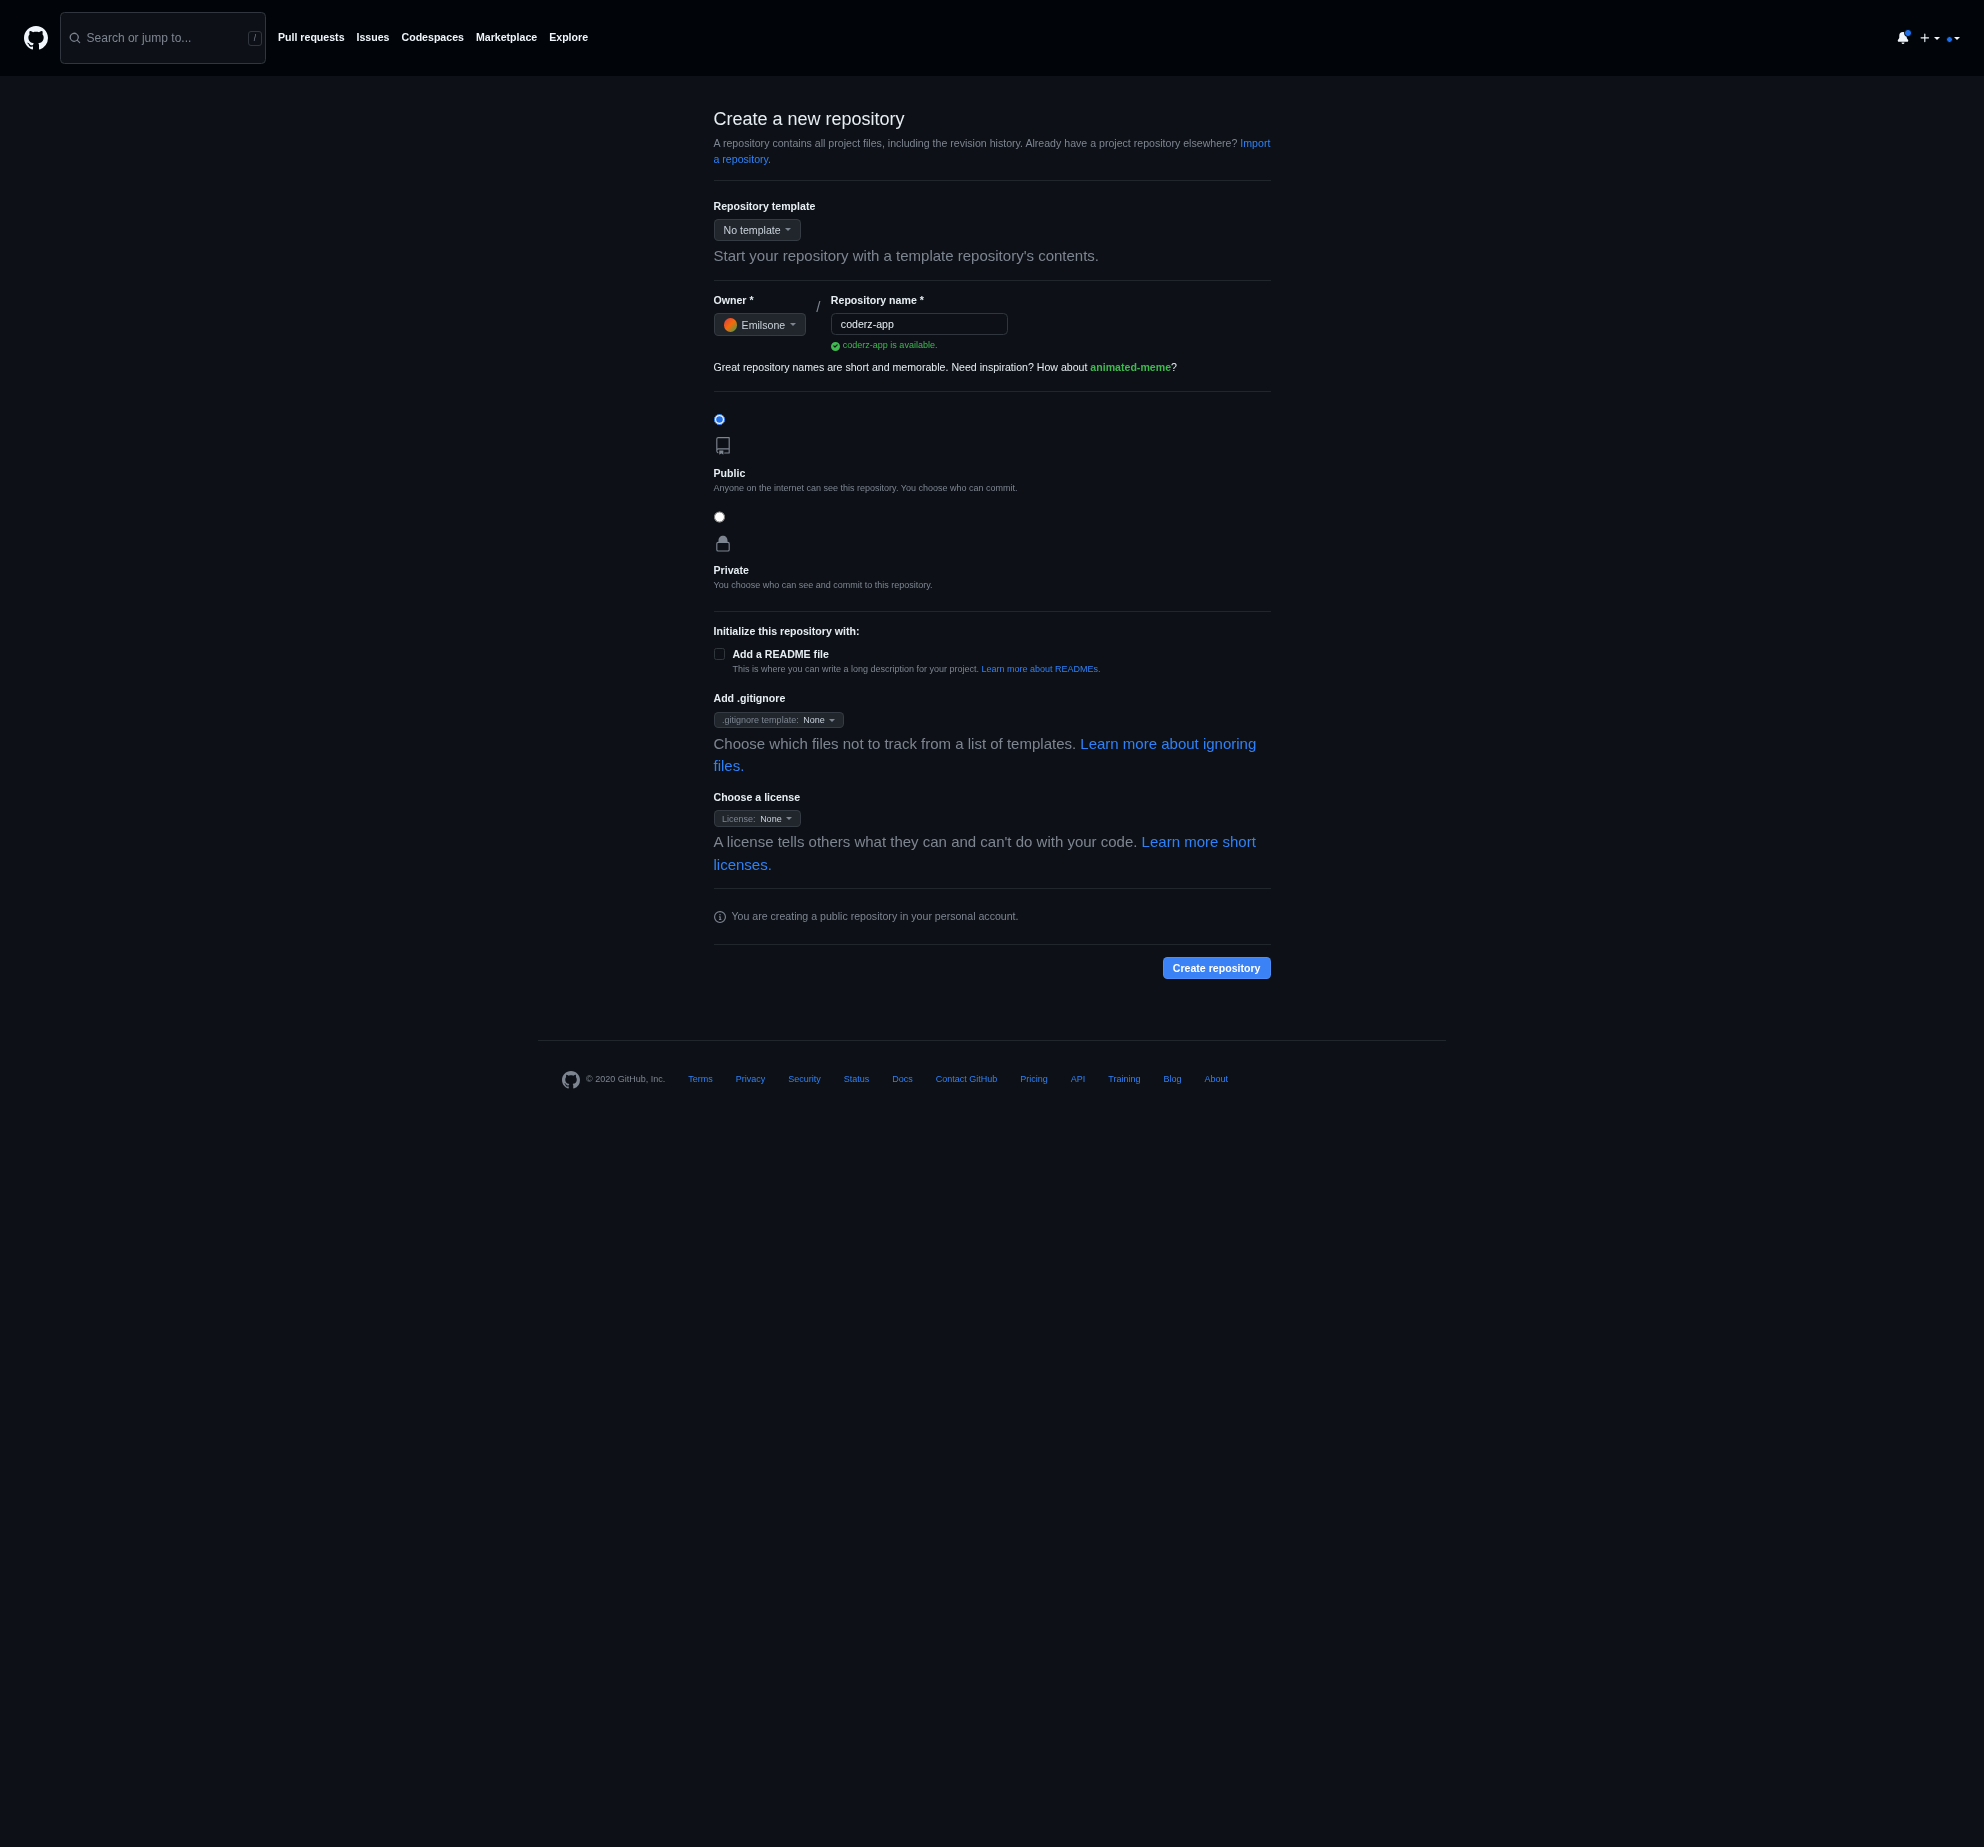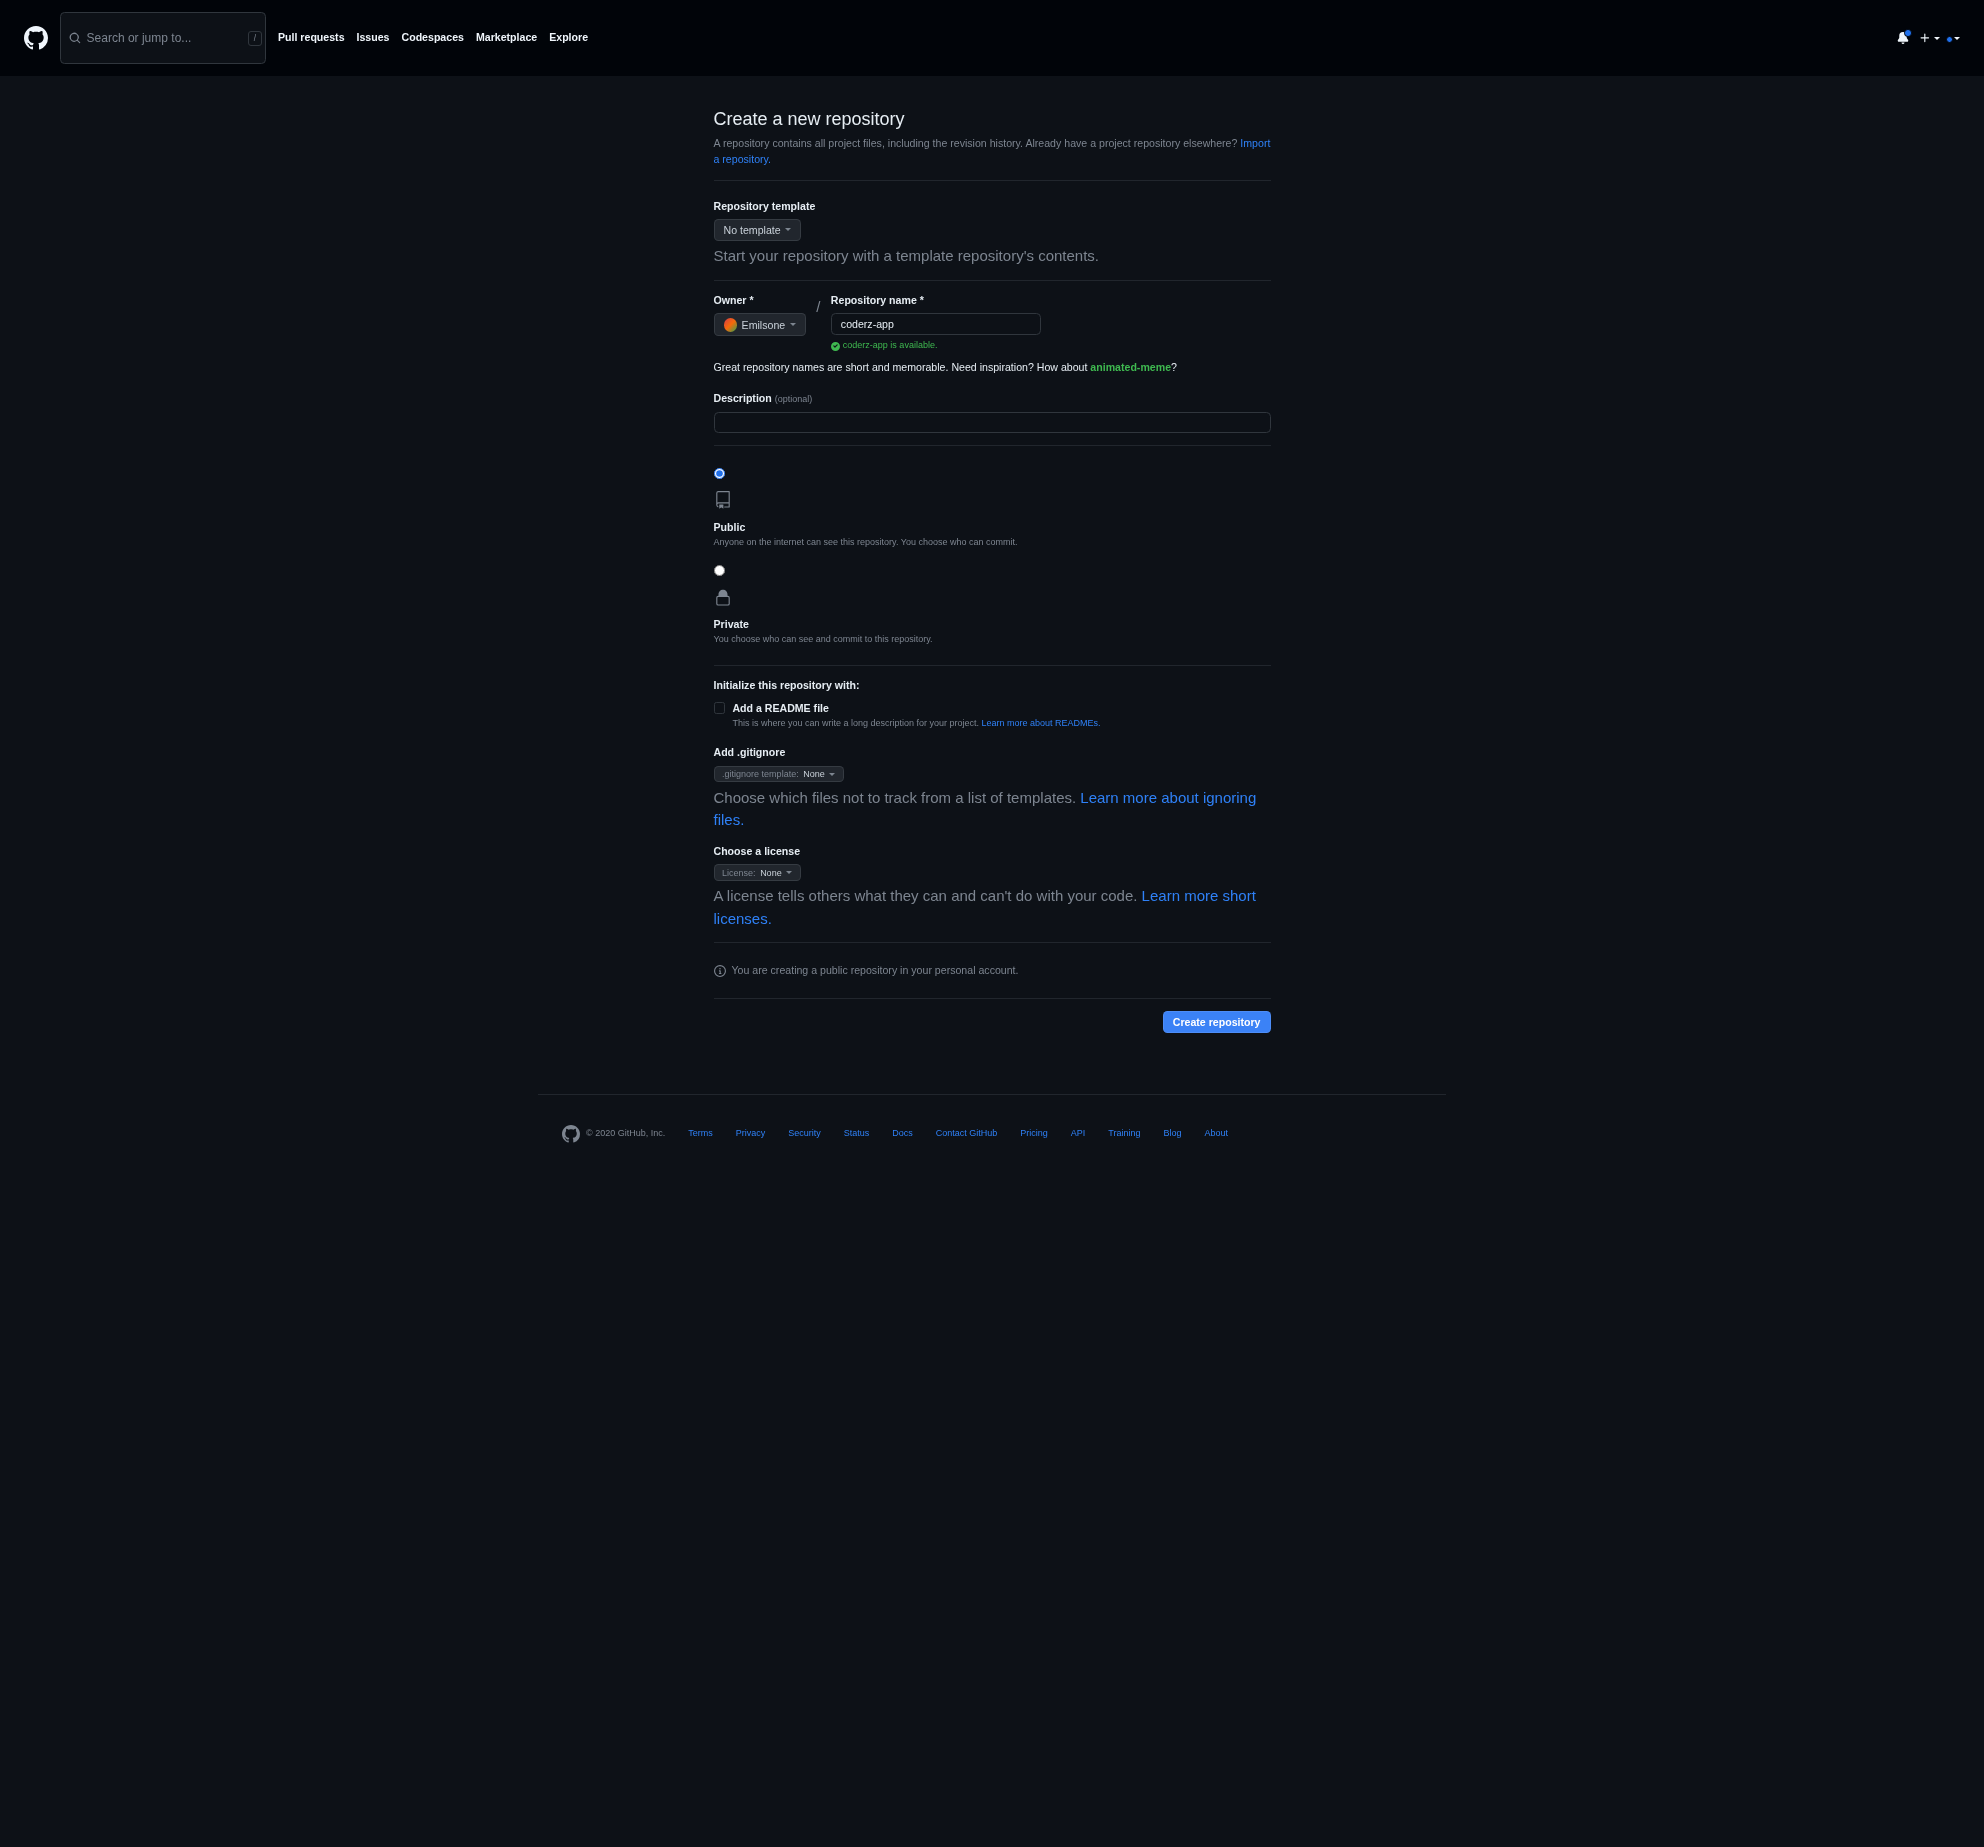--- a/index.html
+++ b/index.html
@@ -124,21 +124,21 @@
 .text-input {
   background: #0d1117;
   border: 0.8px solid #30363d;
   border-radius: 4.5px;
   color: #e6edf3;
   font-size: 10.6px;
   padding: 3.8px 9px;
   width: 100%;
   outline: none;
 }
-.repo-name-input { width: 210px; }
+.repo-name-input { width: 177px; }
 
 .avail { color: #3fb950; font-size: 9px; margin-top: 4.5px; display: flex; align-items: center; gap: 3px; }
 .avail svg { fill: #3fb950; }
 
 .suggest { margin: 7.6px 0 15px; }
 .suggest-link { color: #3fb950; font-weight: 700; }
 
 .radio-row { display: flex; align-items: flex-start; gap: 10.6px; padding: 6px 0; flex-direction: column; }
 .radio-row input[type=radio] { margin-top: 3.8px; accent-color: #1f6feb; width: 11.3px; height: 11.3px; cursor: pointer; }
 .radio-icon { width: 18px; display: flex; justify-content: center; margin-top: 1.5px; }
@@ -263,26 +263,20 @@
           </svg>
         <span>coderz-app is available.</span>
       </div>
     </div>
   </div>
 
   <p class="suggest">
     <span>Great repository names are short and memorable. Need inspiration? How about </span><a class="suggest-link">animated-meme</a><span>?</span>
   </p>
 
-  <div class="field-group">
-    <label class="label">
-      <span>Description</span> <span class="opt">(optional)</span>
-    </label>
-    <input class="text-input" style="">
-  </div>
   <hr class="sep-tight">
 
   <div class="radio-row">
     <input type="radio" name="vis" checked="" style="">
     <span class="radio-icon">
       <svg width="18" height="18" viewBox="0 0 24 24">
           <path d="M3 2.75A2.75 2.75 0 015.75 0h14.5a.75.75 0 01.75.75v20.5a.75.75 0 01-.75.75h-6a.75.75 0 010-1.5h5.25v-4H6A1.5 1.5 0 004.5 18v.75c0 .716.43 1.334 1.05 1.605a.75.75 0 01-.6 1.374A3.251 3.251 0 013 18.75zM19.5 1.5H5.75c-.69 0-1.25.56-1.25 1.25v12.651A2.989 2.989 0 016 15h13.5zM7 18.25a.25.25 0 01.25-.25h5a.25.25 0 01.25.25v5.01a.25.25 0 01-.397.201l-2.206-1.604a.25.25 0 00-.294 0L7.397 23.46a.25.25 0 01-.397-.2z"></path>
         </svg>
     </span>
     <div class="radio-body">

